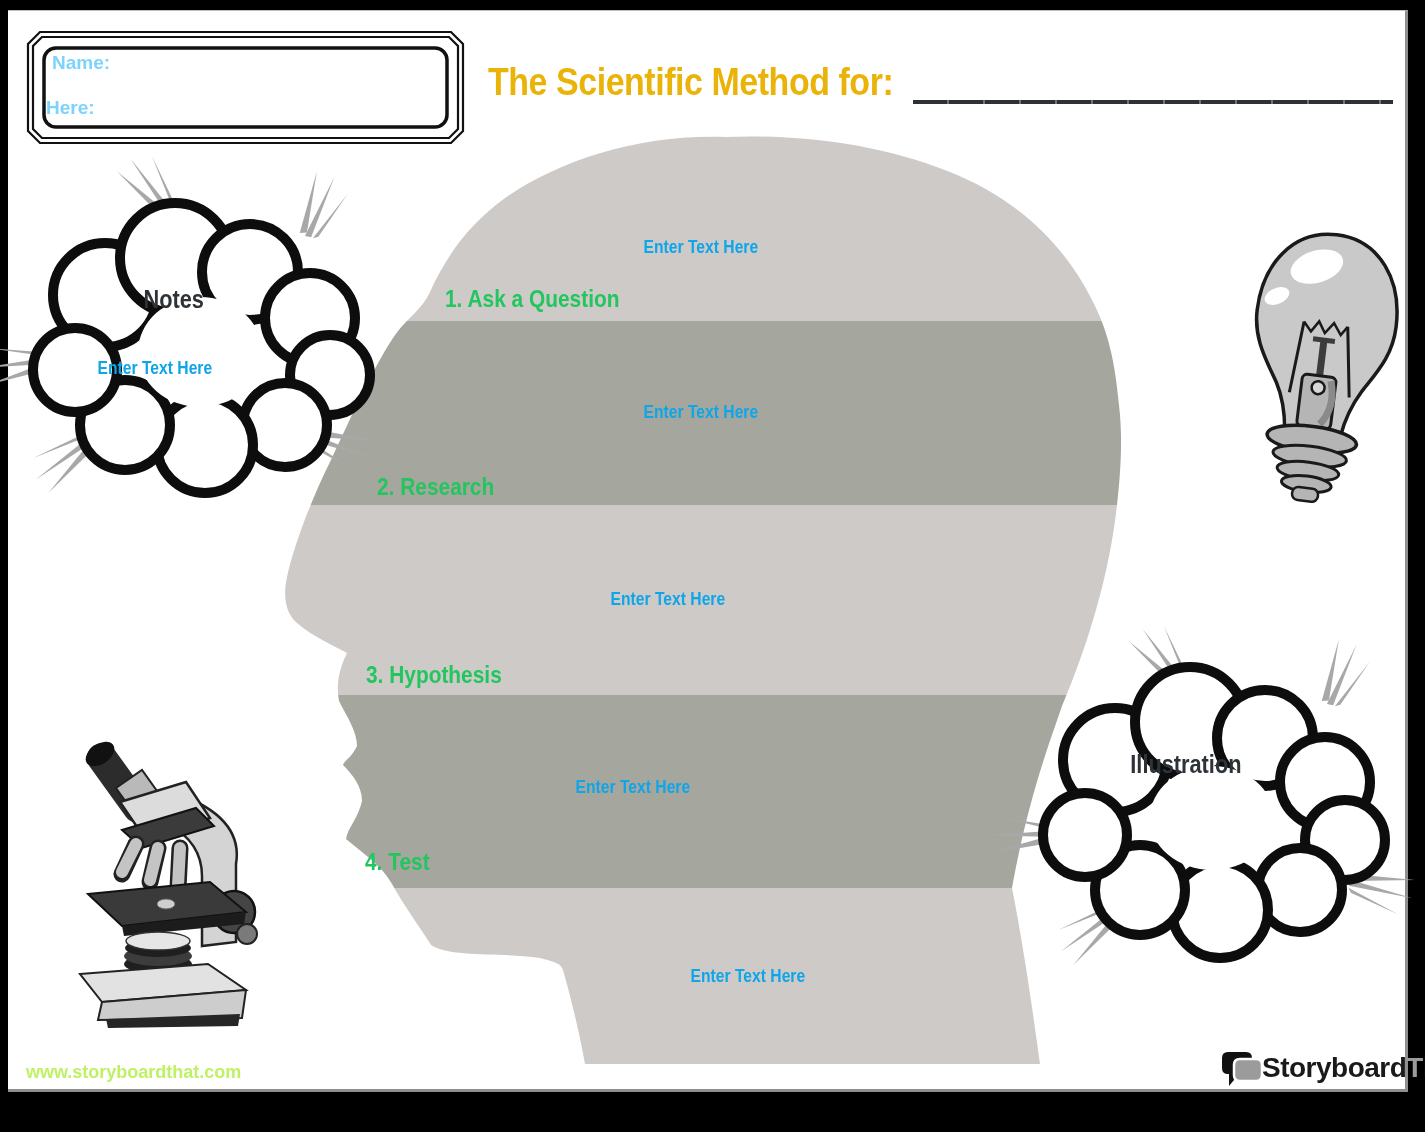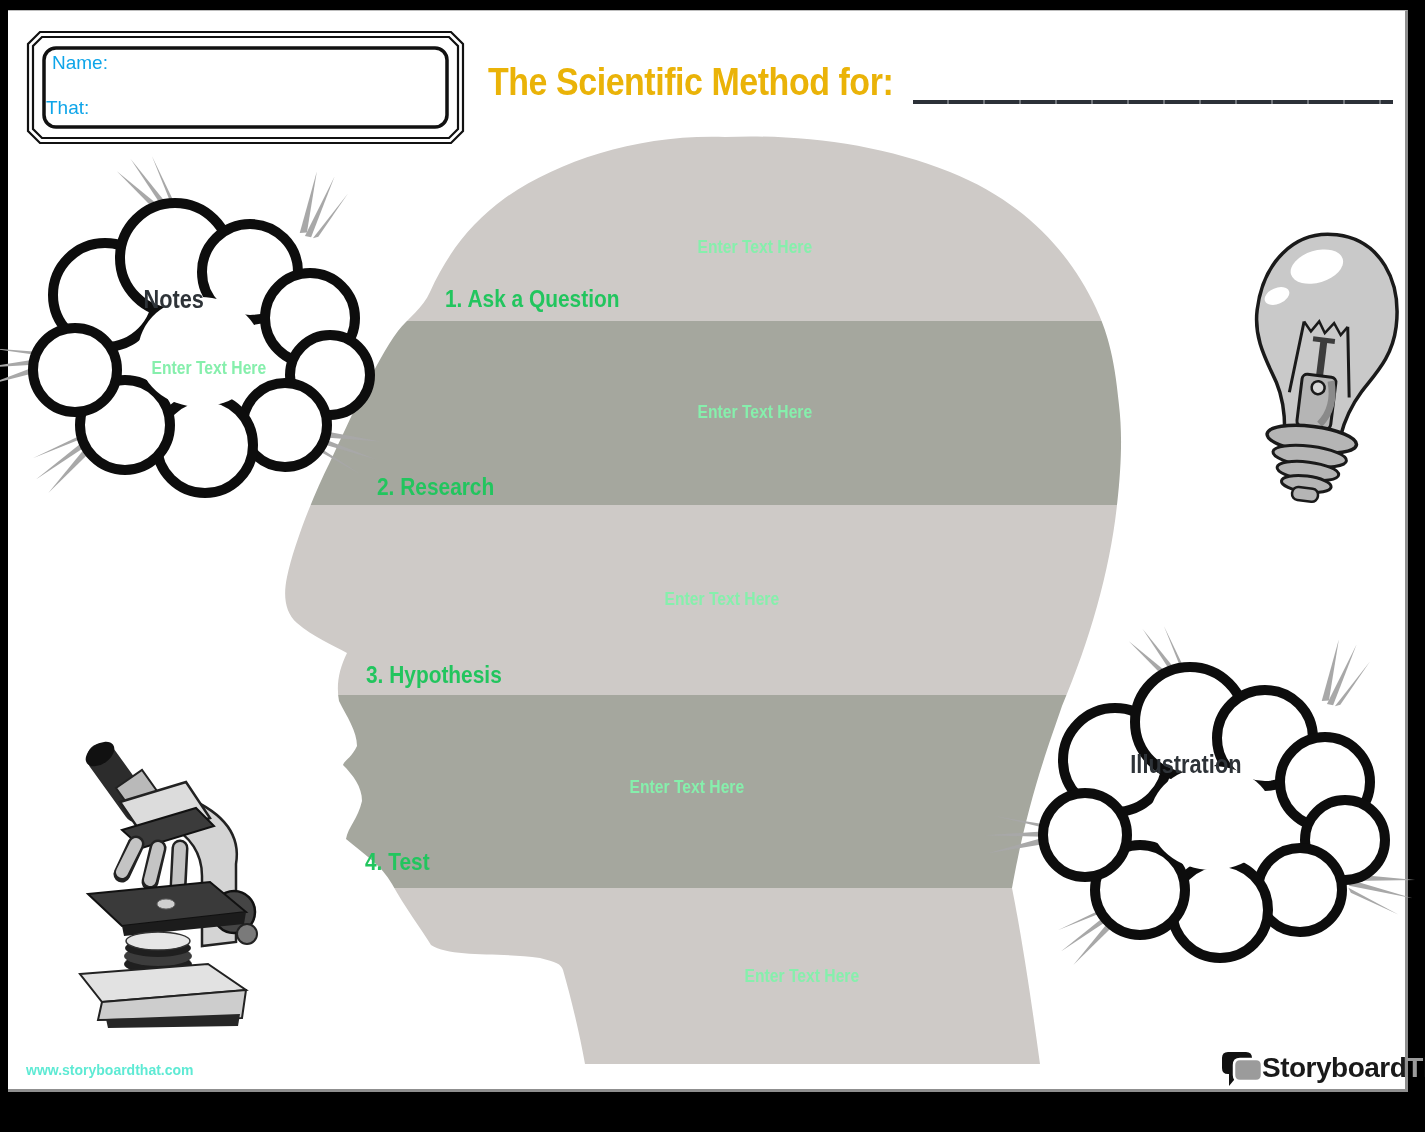--- a/index.html
+++ b/index.html
@@ -7,26 +7,26 @@
          font-family:"Liberation Sans","DejaVu Sans",sans-serif;}
   .page{position:absolute;left:8px;top:10px;width:1400px;height:1082px;background:#fff;
         border-right:3px solid #8f8f8f;border-bottom:3px solid #8f8f8f;border-top:1px solid #bdbdbd;box-sizing:border-box;}
   svg.art{position:absolute;left:0;top:0;width:1425px;height:1132px;}
   .txt{position:absolute;color:#32373c;white-space:nowrap;}
   .cnd{display:inline-block;transform:scaleX(.87);transform-origin:0 50%;}
   .cndc{display:inline-block;transform:scaleX(.87);transform-origin:50% 50%;}
   .title{left:488px;top:60px;font-size:39px;font-weight:bold;color:#eab308;letter-spacing:-.5px;}
   .title-blank{position:absolute;left:913px;top:100px;width:480px;height:4px;
         background:repeating-linear-gradient(90deg,#2c3138 0,#2c3138 34px,#70747a 34px,#70747a 36px);}
-  .namebox-label{font-size:19px;font-weight:normal;color:#0ea5e9;}
+  .namebox-label{font-size:19px;font-weight:bold;color:#7dd3fc;}
   .step{font-size:24px;font-weight:bold;color:#22c55e;}
-  .eth{font-size:18px;font-weight:bold;color:#86efac;width:240px;text-align:center;}
+  .eth{font-size:18px;font-weight:bold;color:#0ea5e9;width:240px;text-align:left;}
   .cloud-head{font-size:25px;font-weight:bold;text-align:left;color:#2e3338;
         text-decoration:underline;text-decoration-thickness:2px;text-underline-offset:5px;}
-  .footer-url{left:26px;top:1062px;font-size:14px;font-weight:bold;color:#5eead4;}
+  .footer-url{left:26px;top:1062px;font-size:18px;font-weight:bold;color:#bef264;}
   .logo-text{left:1262px;top:1052px;font-size:28px;font-weight:bold;letter-spacing:-.5px;}
   .logo-text .sb{color:#1a1a1a;}
   .logo-text .th{color:#9b9b9b;}
   .logo-icon{position:absolute;left:1220px;top:1050px;}
 </style>
 </head>
 <body>
 
 <div class="stage">
   <div class="page"></div>
@@ -154,21 +154,21 @@
     </g>
 
     <g fill="none" stroke="#111111">
       <path d="M40,32 H451 L463,44 V131 L451,143 H40 L28,131 V44 Z" stroke-width="2.2"></path>
       <path d="M42,37 H449 L458,46 V129 L449,138 H42 L33,129 V46 Z" stroke-width="2.2"></path>
       <rect x="44" y="48" width="403" height="79" rx="12" stroke-width="3.5"></rect>
     </g>
   </svg>
 
   <div class="txt namebox-label" style="left:52px;top:52px;">Name:</div>
-  <div class="txt namebox-label" style="left:46px;top:97px;">That:</div>
+  <div class="txt namebox-label" style="left:46px;top:97px;">Here:</div>
 
   <div class="txt title"><span class="cnd">The Scientific Method for:</span></div>
   <div class="title-blank"></div>
 
   <div class="txt step" style="left:445px;top:285px;"><span class="cnd">1. Ask a Question</span></div>
   <div class="txt step" style="left:377px;top:473px;text-align:center;"><span class="cnd">2. Research</span></div>
   <div class="txt step" style="left:366px;top:661px;"><span class="cnd">3. Hypothesis</span></div>
   <div class="txt step" style="left:365px;top:848px;"><span class="cnd">4. Test</span></div>
 
   <div class="txt eth" style="left:635px;top:237px;"><span class="cndc">Enter Text Here</span></div>

